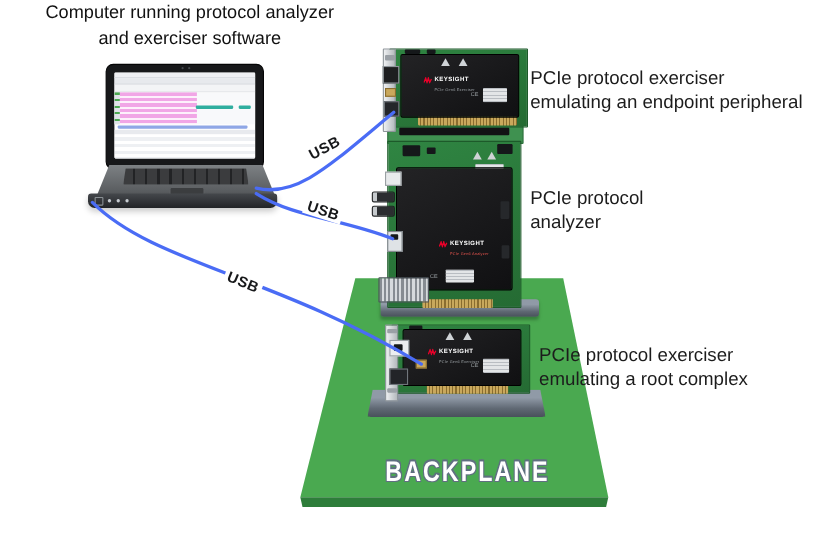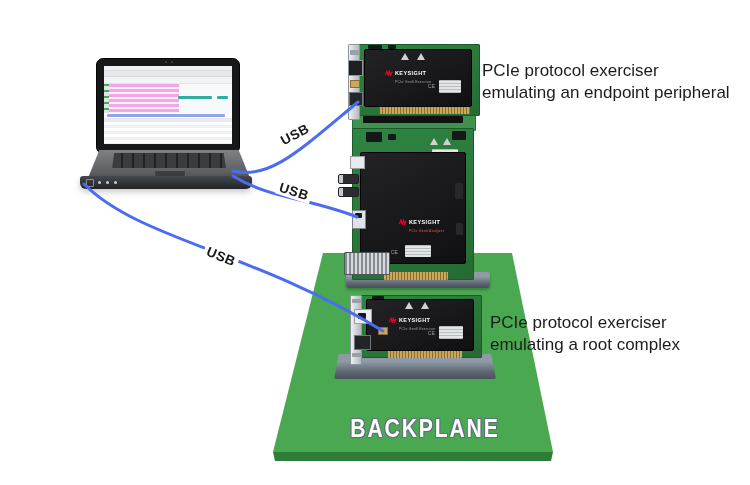--- a/index.html
+++ b/index.html
@@ -60,20 +60,22 @@
   .frontbar{background:linear-gradient(180deg,#45484c,#222427);border-radius:3px 3px 6px 6px;
         box-shadow:0 3px 6px rgba(0,0,0,.22);}
   .dot{width:3px;height:3px;border-radius:50%;background:#c7ccd1;position:absolute;top:5px;}
   .cam{width:2px;height:2px;border-radius:50%;background:#43474b;position:absolute;top:2px;}
 </style>
 </head>
 <body>
 
 <div id="canvas">
 
+  <div class="abs title" style="left:0;top:8;width:345px;">Computer running protocol analyzer
+and exerciser software</div>
 
   <svg class="abs" style="left:0;top:0;" width="750" height="485">
     <polygon points="323,253 512,253 553,452 273,452" fill="#4aa950"></polygon>
     <polygon points="273,452 553,452 551,461 275,461" fill="#2e7d3a"></polygon>
   </svg>
   <div class="abs backplane-label" style="left:330px;top:415px;width:190px;text-align:center;">BACKPLANE</div>
 
   <div class="abs stand" style="left:346px;top:272px;width:144px;height:16px;"></div>
 
   <div class="abs interposer" style="left:352px;top:112px;width:122px;height:17px;">
@@ -199,16 +201,18 @@
     <path d="M 233 176 C 268 198, 308 198, 357 217" fill="none" stroke-width="3" stroke-linecap="round" stroke="#4a6cf5"></path>
     <path d="M 84 184 C 140 240, 250 250, 383 331" fill="none" stroke-width="3" stroke-linecap="round" stroke="#4a6cf5"></path>
   </svg>
 
   <div class="usb" style="left:277px;top:127px;transform:rotate(-28deg);">USB</div>
   <div class="usb" style="left:276px;top:184px;transform:rotate(18deg);">USB</div>
   <div class="usb" style="left:203px;top:249px;transform:rotate(22deg);">USB</div>
 
   <div class="abs caption" style="left:482px;top:60px;width:268px;">PCIe protocol exerciser
 emulating an endpoint peripheral</div>
+  <div class="abs caption" style="left:482px;top:169px;width:220px;">PCIe protocol
+analyzer</div>
   <div class="abs caption" style="left:490px;top:312px;width:250px;">PCIe protocol exerciser
 emulating a root complex</div>
 
 </div>
 
 </body></html>

